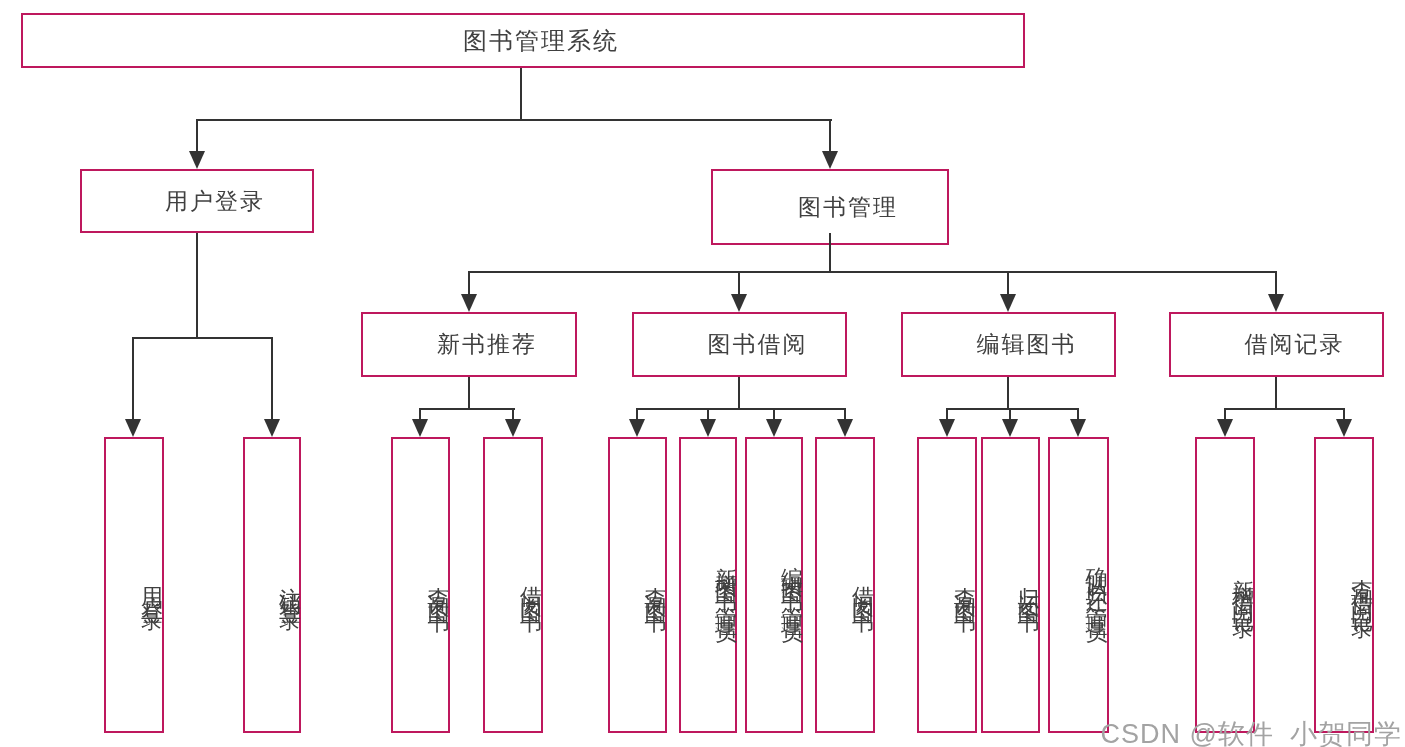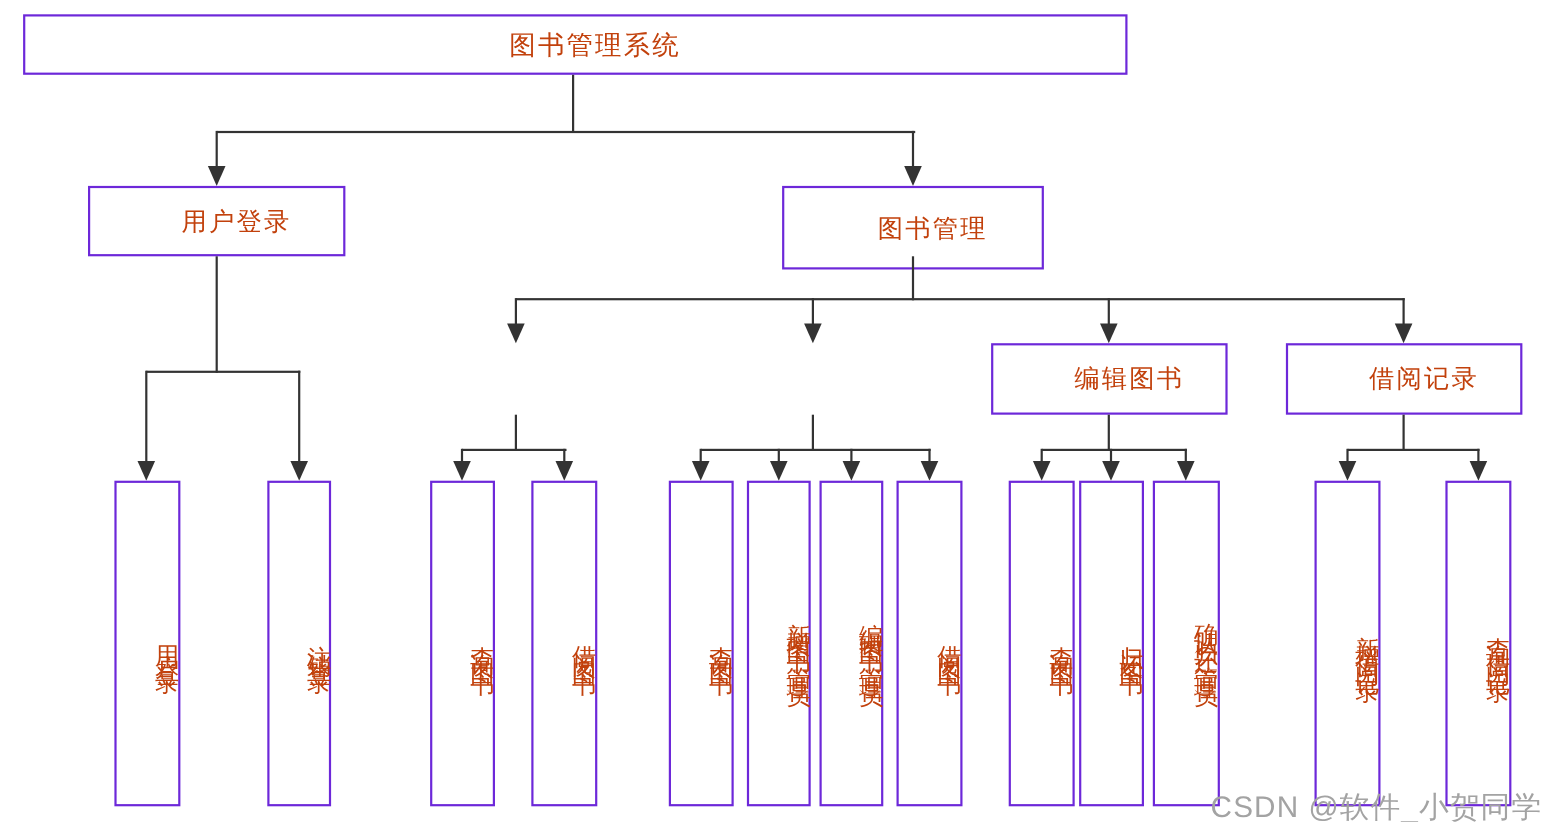--- a/index.html
+++ b/index.html
@@ -8,27 +8,27 @@
     background: #ffffff;
     font-family: "Liberation Sans", sans-serif;
     position: relative;
     overflow: hidden;
   }
   .canvas { position: absolute; left: 0; top: 0; width: 1405px; height: 747px; }
 
   
   .box {
     position: absolute;
-    border: 2px solid #6d28d9;
+    border: 2px solid #be185d;
     background: #ffffff;
     box-sizing: border-box;
     display: flex;
     align-items: center;
     justify-content: center;
-    color: #c2410c;
+    color: #404040;
     padding-left: 36px;
   }
   .h-label { font-size: 24px; letter-spacing: 2px; white-space: nowrap; }
   .lvl2, .lvl3 { font-size: 23px; letter-spacing: 2px; white-space: nowrap; }
   .leaf {
     font-size: 22px;
     writing-mode: vertical-lr;
     text-orientation: mixed;
     letter-spacing: 8px;
     line-height: 1;
@@ -84,20 +84,22 @@
   <div class="line hline" style="left:469px; top:271px; width:808px;"></div>
   <div class="line vline" style="left:468px; top:271px; height:25px;"></div>
   <div class="arrow" style="left:461px; top:294px;"></div>
   <div class="line vline" style="left:738px; top:271px; height:25px;"></div>
   <div class="arrow" style="left:731px; top:294px;"></div>
   <div class="line vline" style="left:1007px; top:271px; height:25px;"></div>
   <div class="arrow" style="left:1000px; top:294px;"></div>
   <div class="line vline" style="left:1275px; top:271px; height:25px;"></div>
   <div class="arrow" style="left:1268px; top:294px;"></div>
 
+  <div class="box lvl3" style="left:361px; top:312px; width:216px; height:65px;">新书推荐</div>
+  <div class="box lvl3" style="left:632px; top:312px; width:215px; height:65px;">图书借阅</div>
   <div class="box lvl3" style="left:901px; top:312px; width:215px; height:65px;">编辑图书</div>
   <div class="box lvl3" style="left:1169px; top:312px; width:215px; height:65px;">借阅记录</div>
 
   <div class="line vline" style="left:468px; top:377px; height:33px;"></div>
   <div class="line hline" style="left:420px; top:408px; width:95px;"></div>
   <div class="line vline" style="left:419px; top:408px; height:14px;"></div>
   <div class="arrow" style="left:412px; top:419px;"></div>
   <div class="line vline" style="left:512px; top:408px; height:14px;"></div>
   <div class="arrow" style="left:505px; top:419px;"></div>
 

